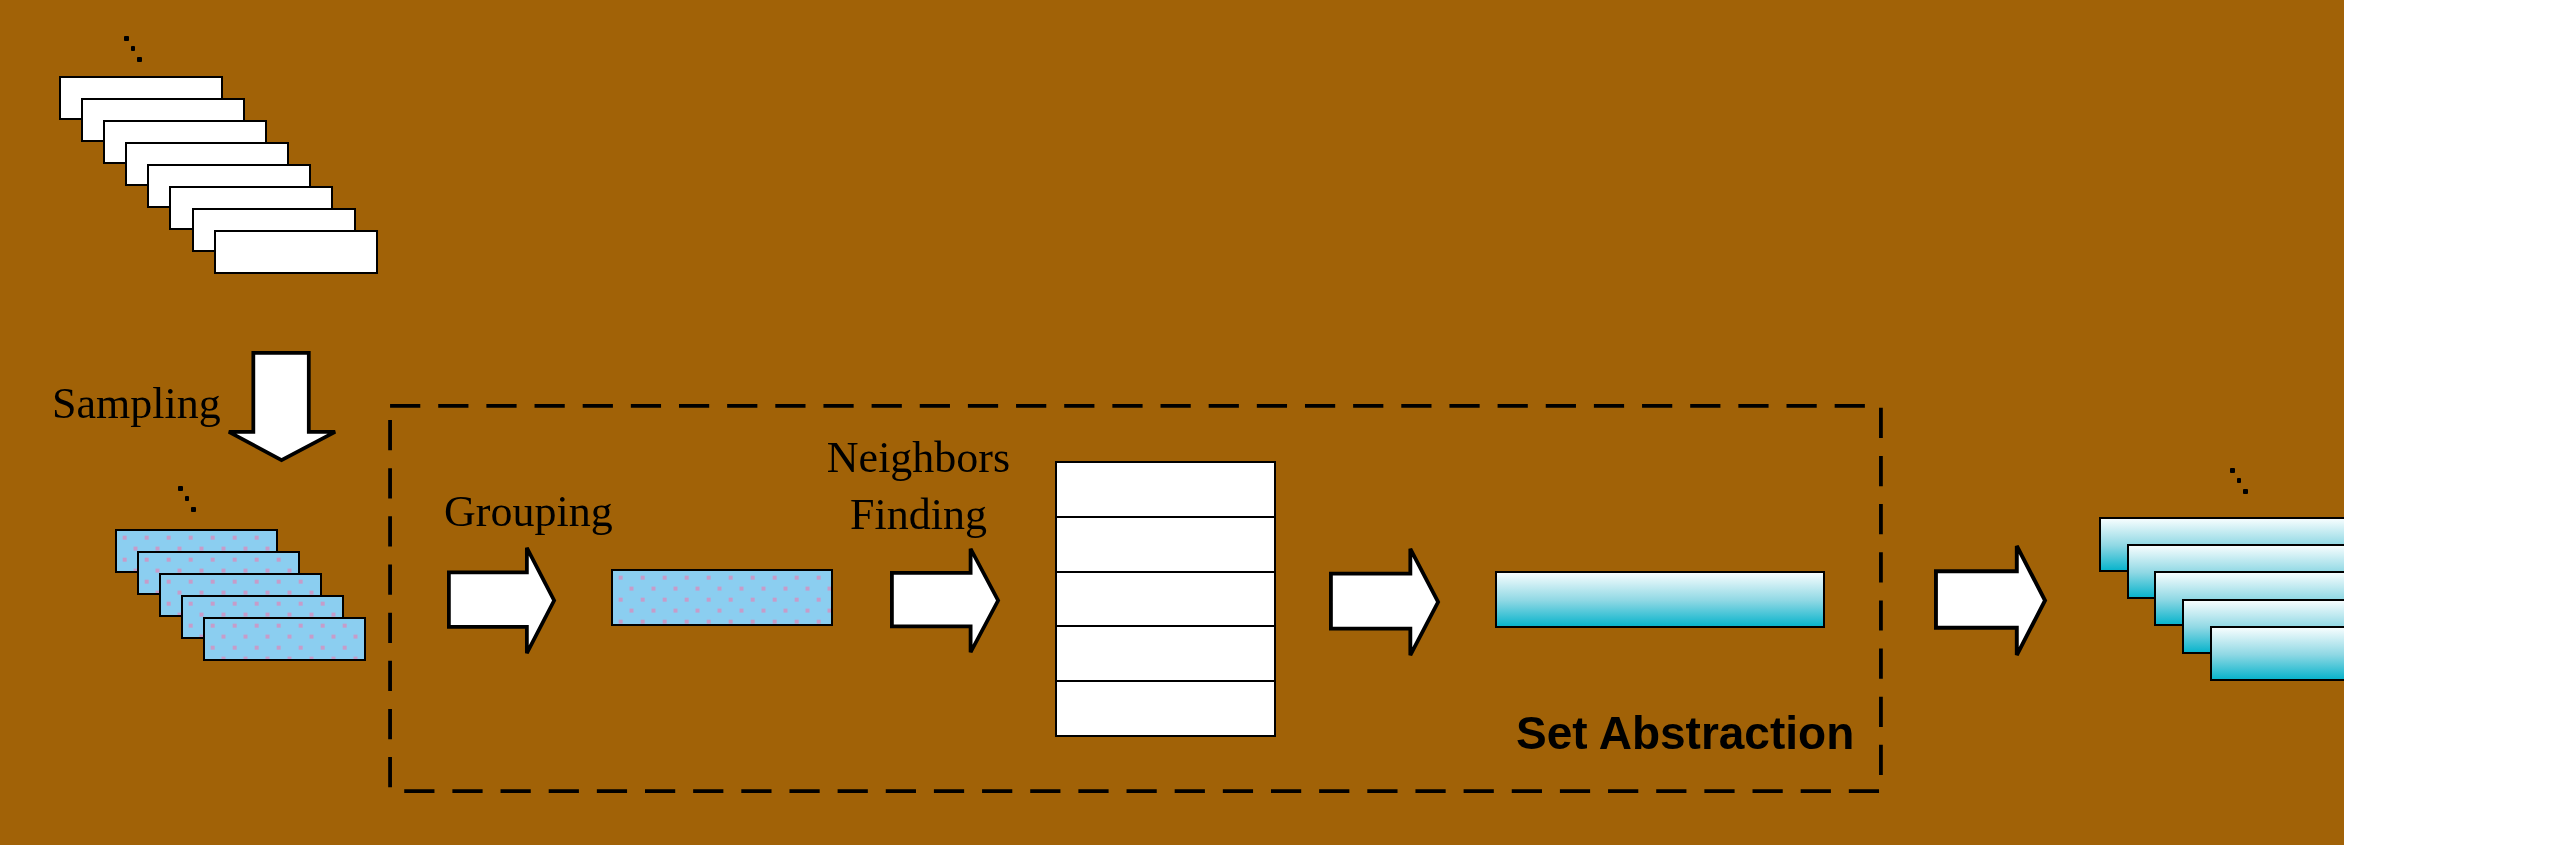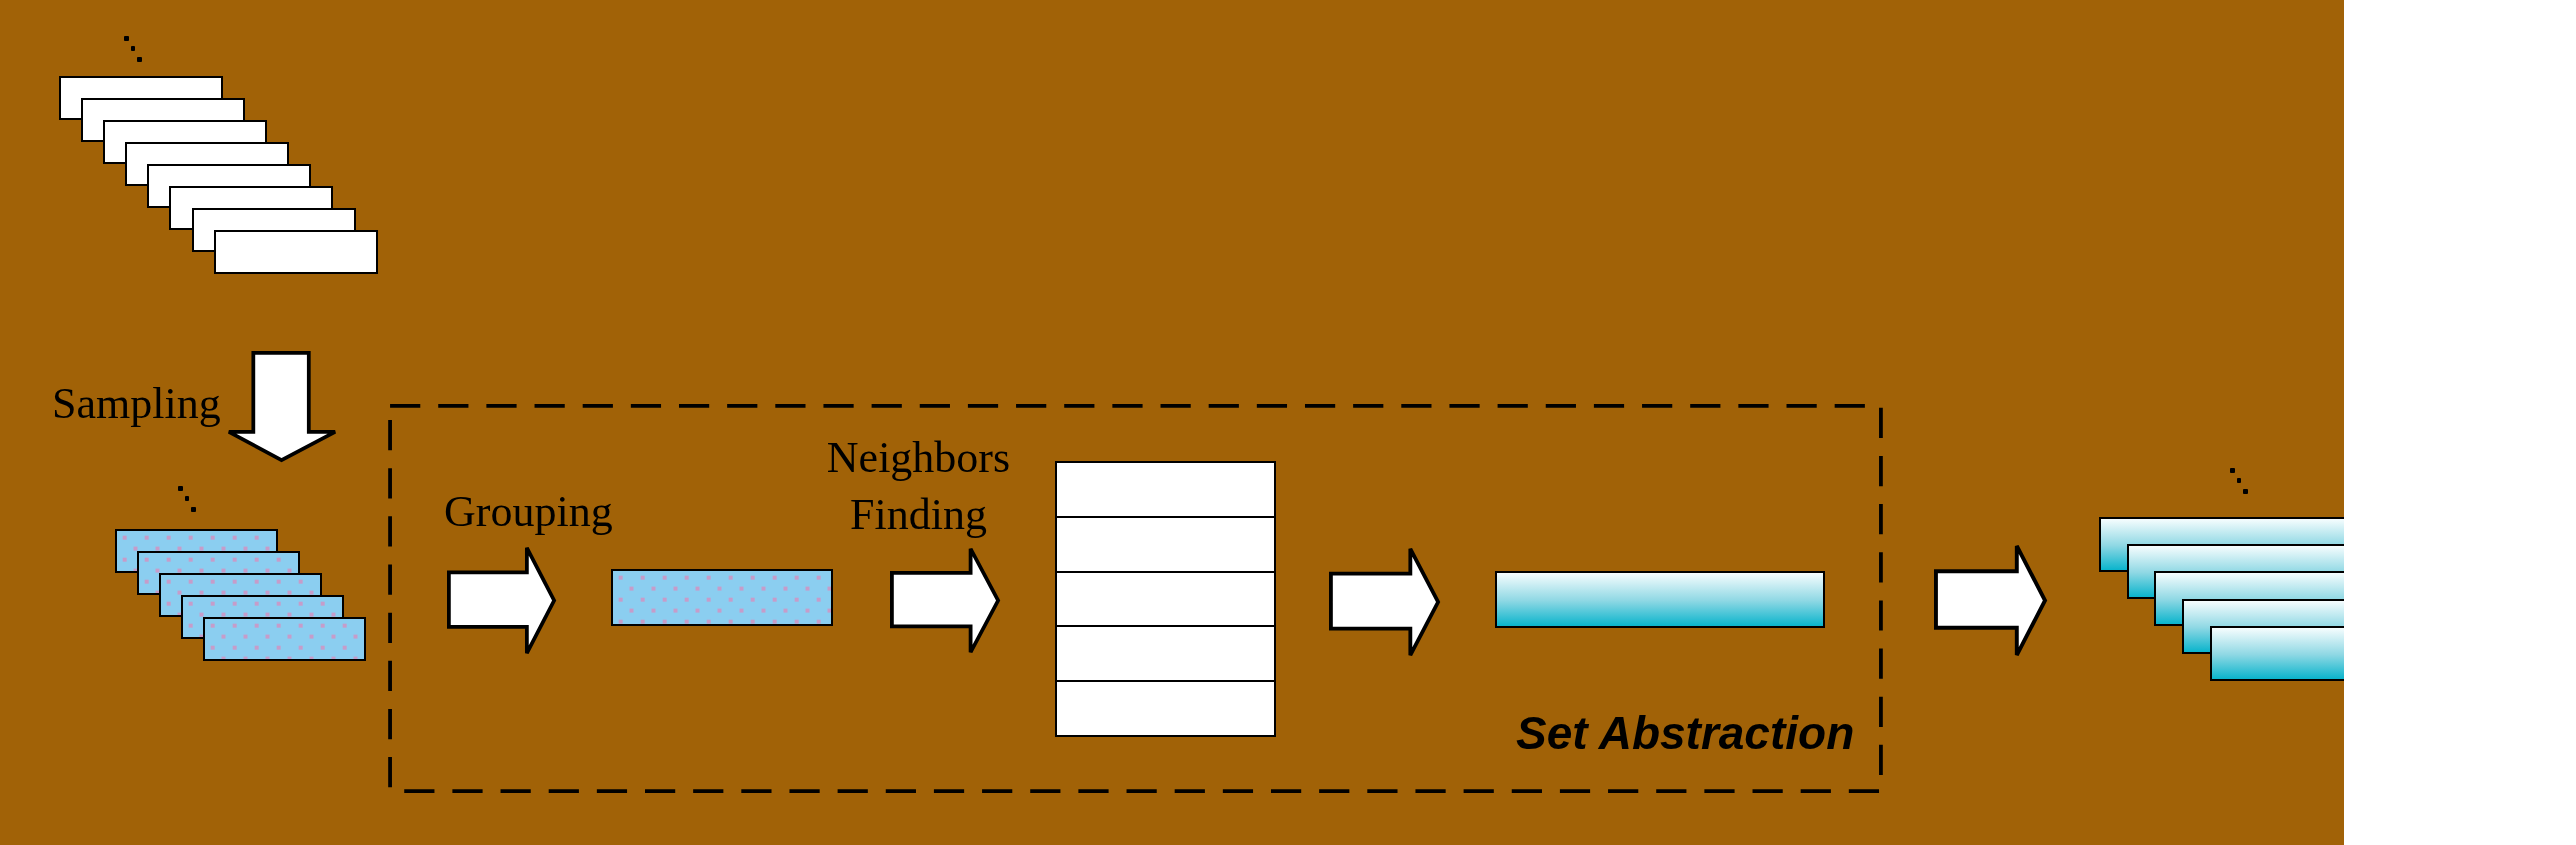--- a/index.html
+++ b/index.html
@@ -20,21 +20,21 @@
   .gradient{
     background-image:linear-gradient(to bottom,
       var(--grad-top,#f6fdfe) 0%,
       var(--grad-mid,#8fd8e4) 52%,
       var(--grad-bottom,#0ab4cc) 100%);
   }
   .label{position:absolute;font-size:44px;line-height:1.1;white-space:nowrap;}
   .label.center{text-align:center;white-space:normal;line-height:57px;}
   .label.sans-bi{
     font-family:"Liberation Sans","DejaVu Sans",sans-serif;
-    font-weight:bold;font-style:italic;font-size:46px;
+    font-weight:bold;font-size:46px;
   }
   .arrow{position:absolute;overflow:visible;}
   .arrow polygon{fill:var(--arrow-fill,#fff);stroke:var(--ink,#000);stroke-width:4;stroke-linejoin:miter;}
   .dashed-box{position:absolute;}
   .ellipsis{position:absolute;width:21px;height:28px;}
   .ellipsis span{position:absolute;width:4.7px;height:4.7px;background:var(--ink,#000);border-radius:0.9px;}
   .ellipsis span:nth-child(1){left:0;top:0;}
   .ellipsis span:nth-child(2){left:6.6px;top:10.4px;}
   .ellipsis span:nth-child(3){left:13.2px;top:21px;}
   .ntable{position:absolute;box-sizing:border-box;border:2.8px solid var(--ink,#000);display:flex;flex-direction:column;background:#fff;}

